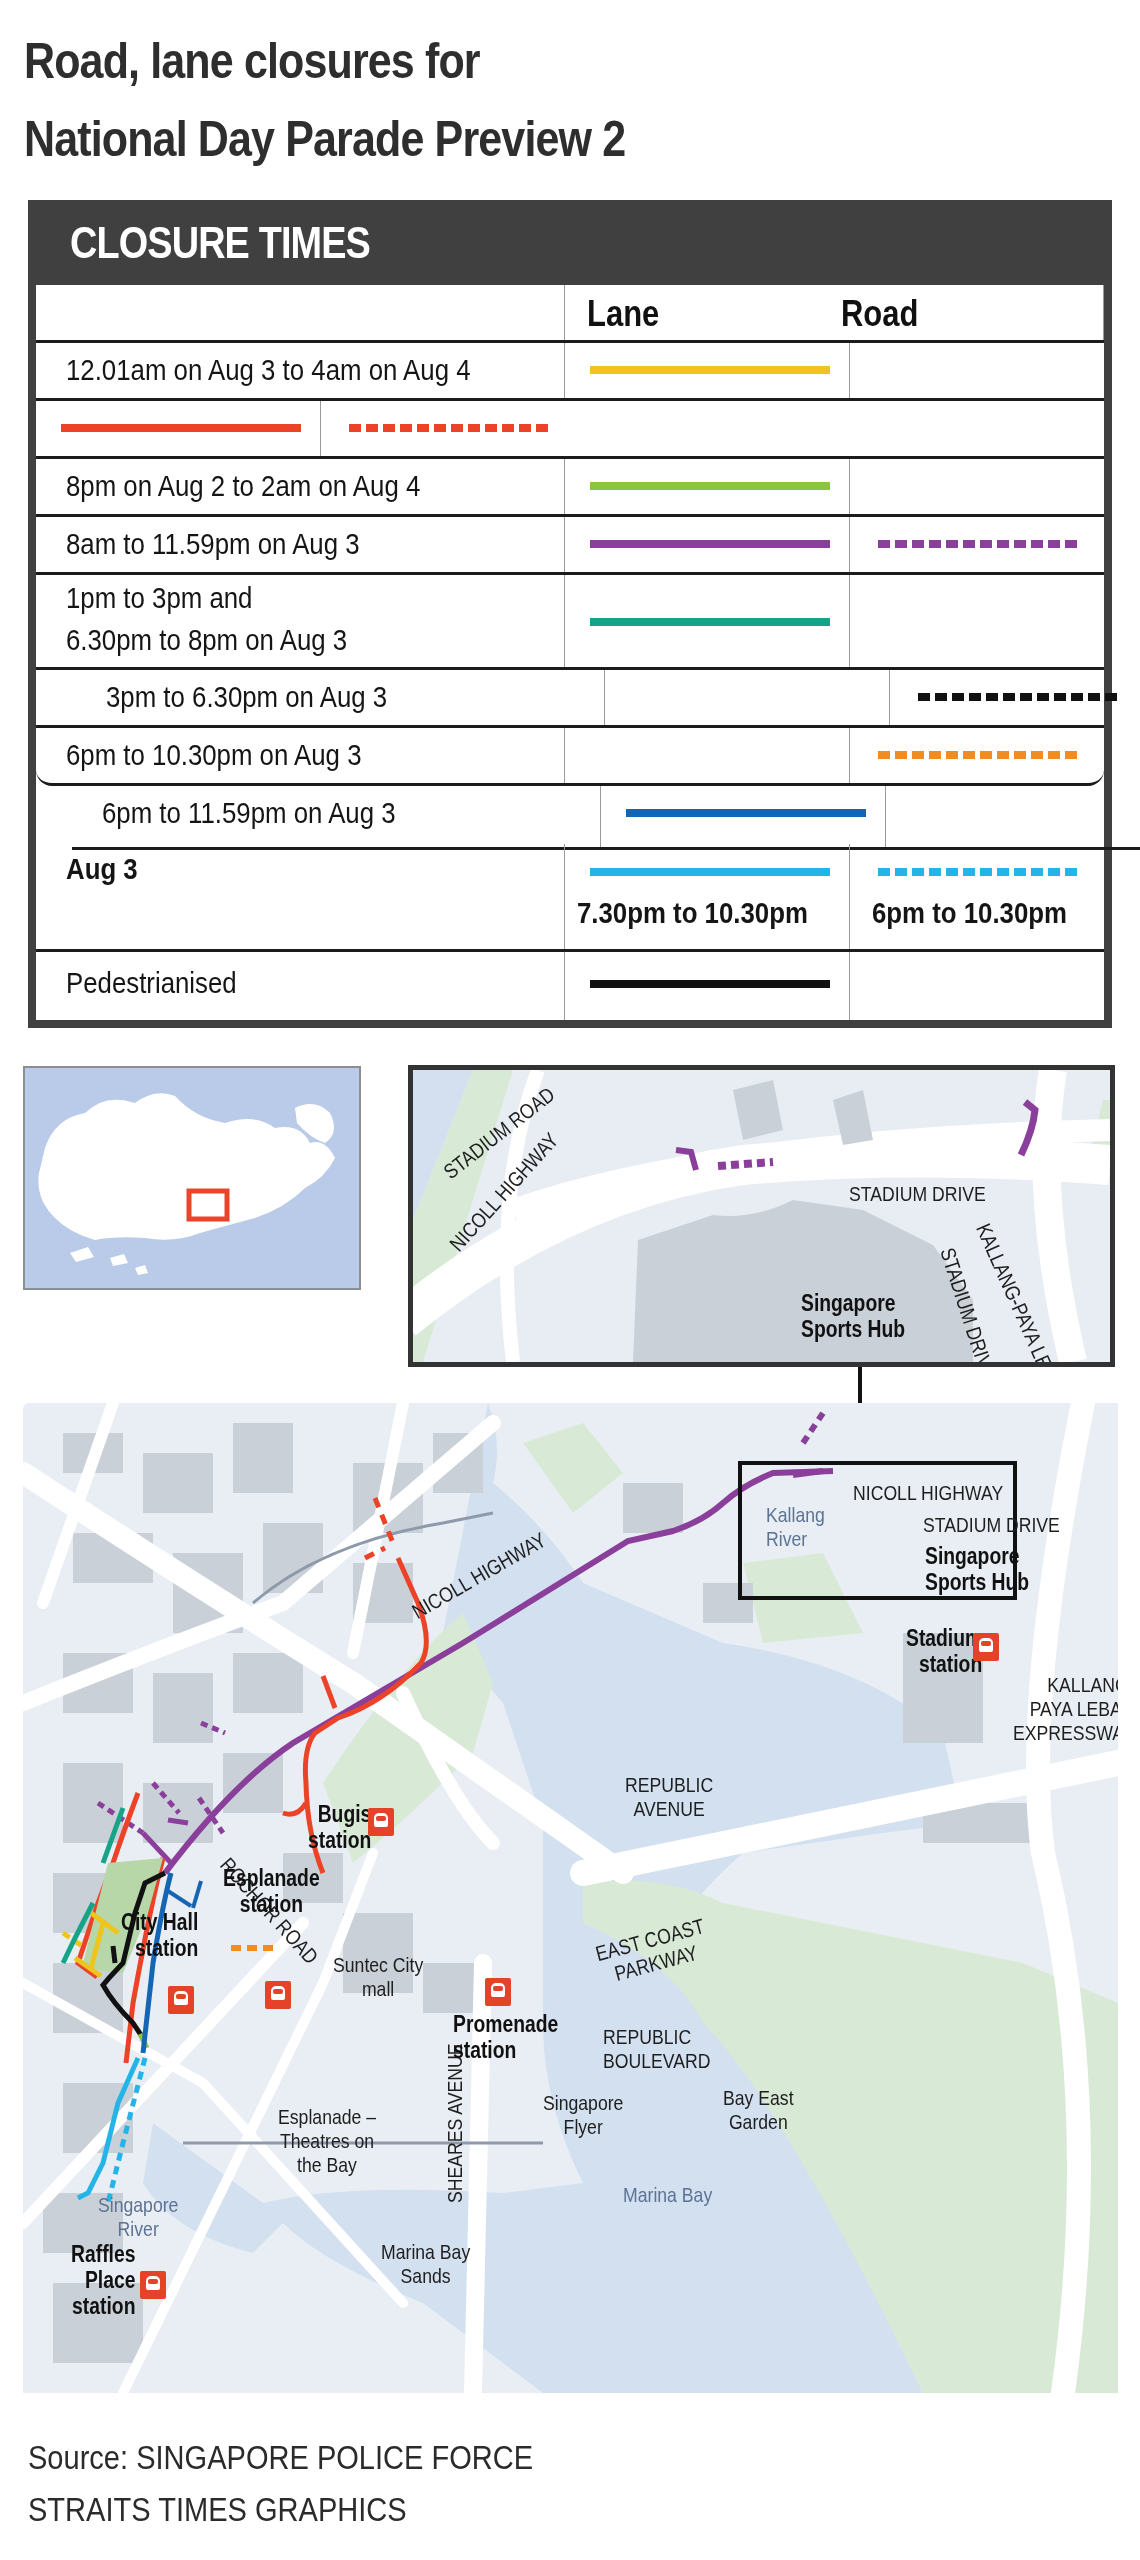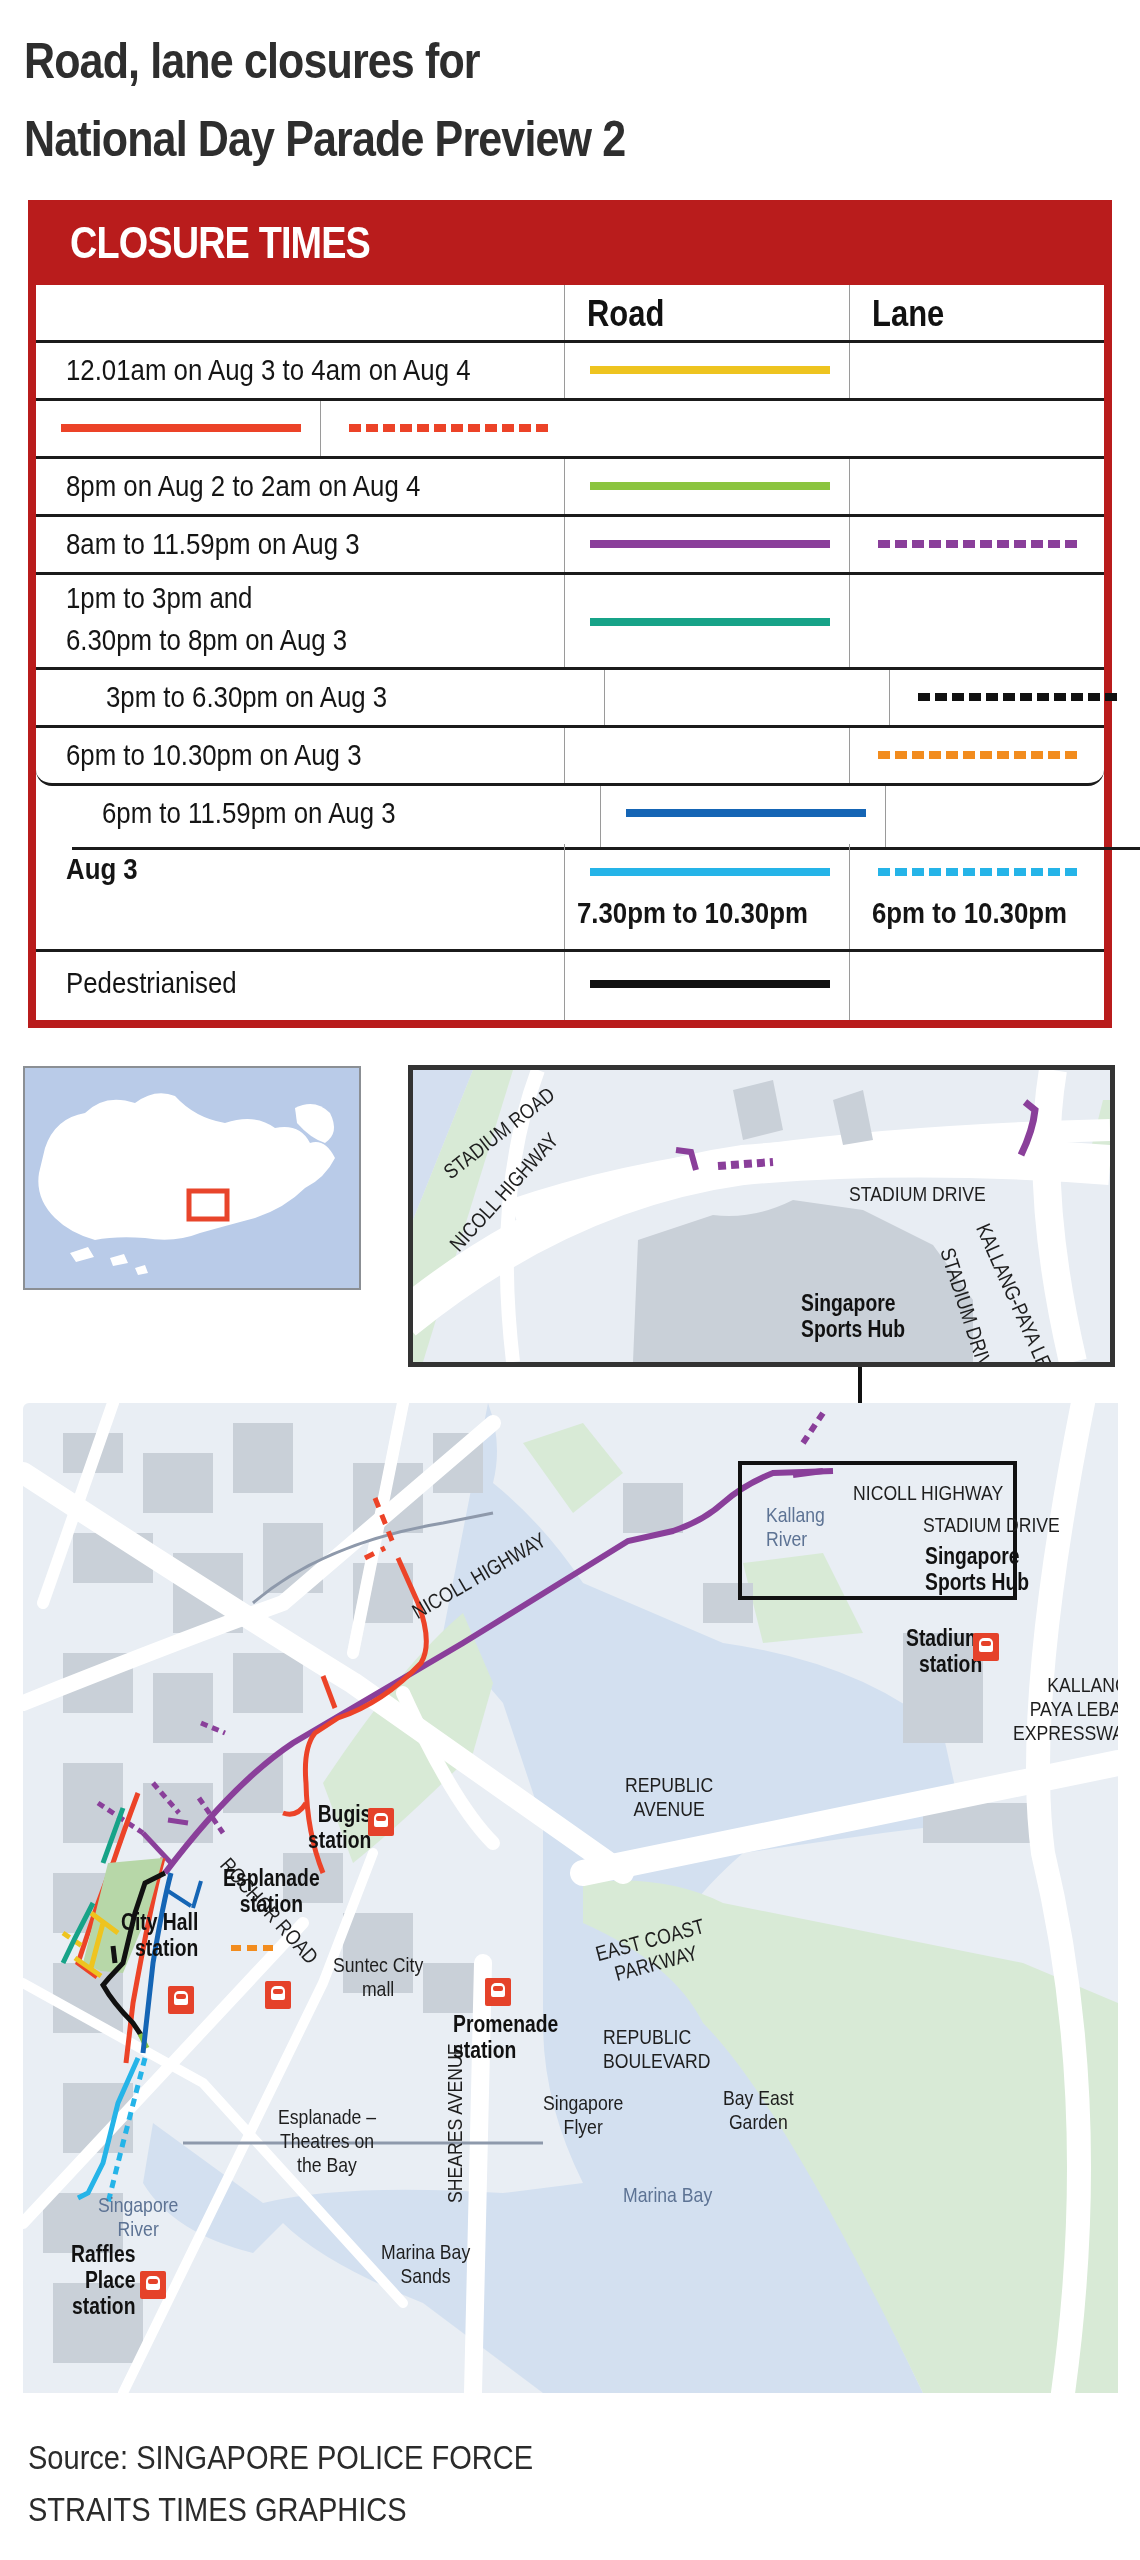--- a/index.html
+++ b/index.html
@@ -3,21 +3,21 @@
 <meta charset="utf-8">
 <style>
   * { box-sizing: border-box; margin: 0; padding: 0; }
   html, body { width: 1140px; height: 2560px; background: #ffffff; overflow: hidden; }
   body { position: relative; font-family: "Liberation Sans", sans-serif; color: #2b2b2b; }
 
   .title { position: absolute; left: 24px; top: 22px; font-family: "Liberation Sans", sans-serif;
     font-weight: bold; font-size: 50px; line-height: 78px; letter-spacing: -1px; color: #2e2e2e; transform: scaleX(0.86); transform-origin: left top; }
 
   .table-wrap { position: absolute; left: 28px; top: 200px; width: 1084px; height: 828px;
-    background: #b91c1c; padding: 0 8px 8px 8px; }
+    background: #404040; padding: 0 8px 8px 8px; }
   .table-head { height: 85px; display: flex; align-items: center; padding-left: 34px; }
   .table-head span { color: #fff; font-weight: bold; font-size: 44px; letter-spacing: -1px; transform: scaleX(0.86); transform-origin: left center; display: inline-block; }
   .table-body { background: #fff; width: 100%; height: 735px; position: relative; }
   .row { position: absolute; left: 0; width: 100%; border-bottom: 3px solid #1b1b1b; display: flex; }
   .row:last-child { border-bottom: none; }
   .cell { height: 100%; position: relative; }
   .c1 { width: 529px; border-right: 1px solid #9a9a9a; padding-left: 30px; font-size: 30px; color: #151515; }
   .c2 { width: 285px; border-right: 1px solid #9a9a9a; }
   .c3 { flex: 1; }
   .c1 .txt { position: absolute; left: 30px; transform: scaleX(0.86); transform-origin: left center; white-space: nowrap; }
@@ -51,25 +51,25 @@
 </div>
 
 <div class="table-wrap">
   <div class="table-head">
     <span>CLOSURE TIMES</span>
   </div>
   <div class="table-body">
 
     <div class="row" style="top:0;height:58px;">
       <div class="cell c1"></div>
+      <div class="cell c3">
+          <span class="colhead" style="left:22px;top:8px;">Lane</span>
+        </div>
       <div class="cell c2">
           <span class="colhead" style="left:22px;top:8px;">Road</span>
-        </div>
-      <div class="cell c3">
-          <span class="colhead" style="left:22px;top:8px;">Lane</span>
         </div>
     </div>
 
     <div class="row" style="top:58px;height:58px;">
       <div class="cell c1">
           <span class="txt" style="top:10px;">12.01am on Aug 3 to 4am on Aug 4</span>
         </div>
       <div class="cell c2">
           <div class="solid" style="top:23px;background:#eec41f;"></div>
         </div>

